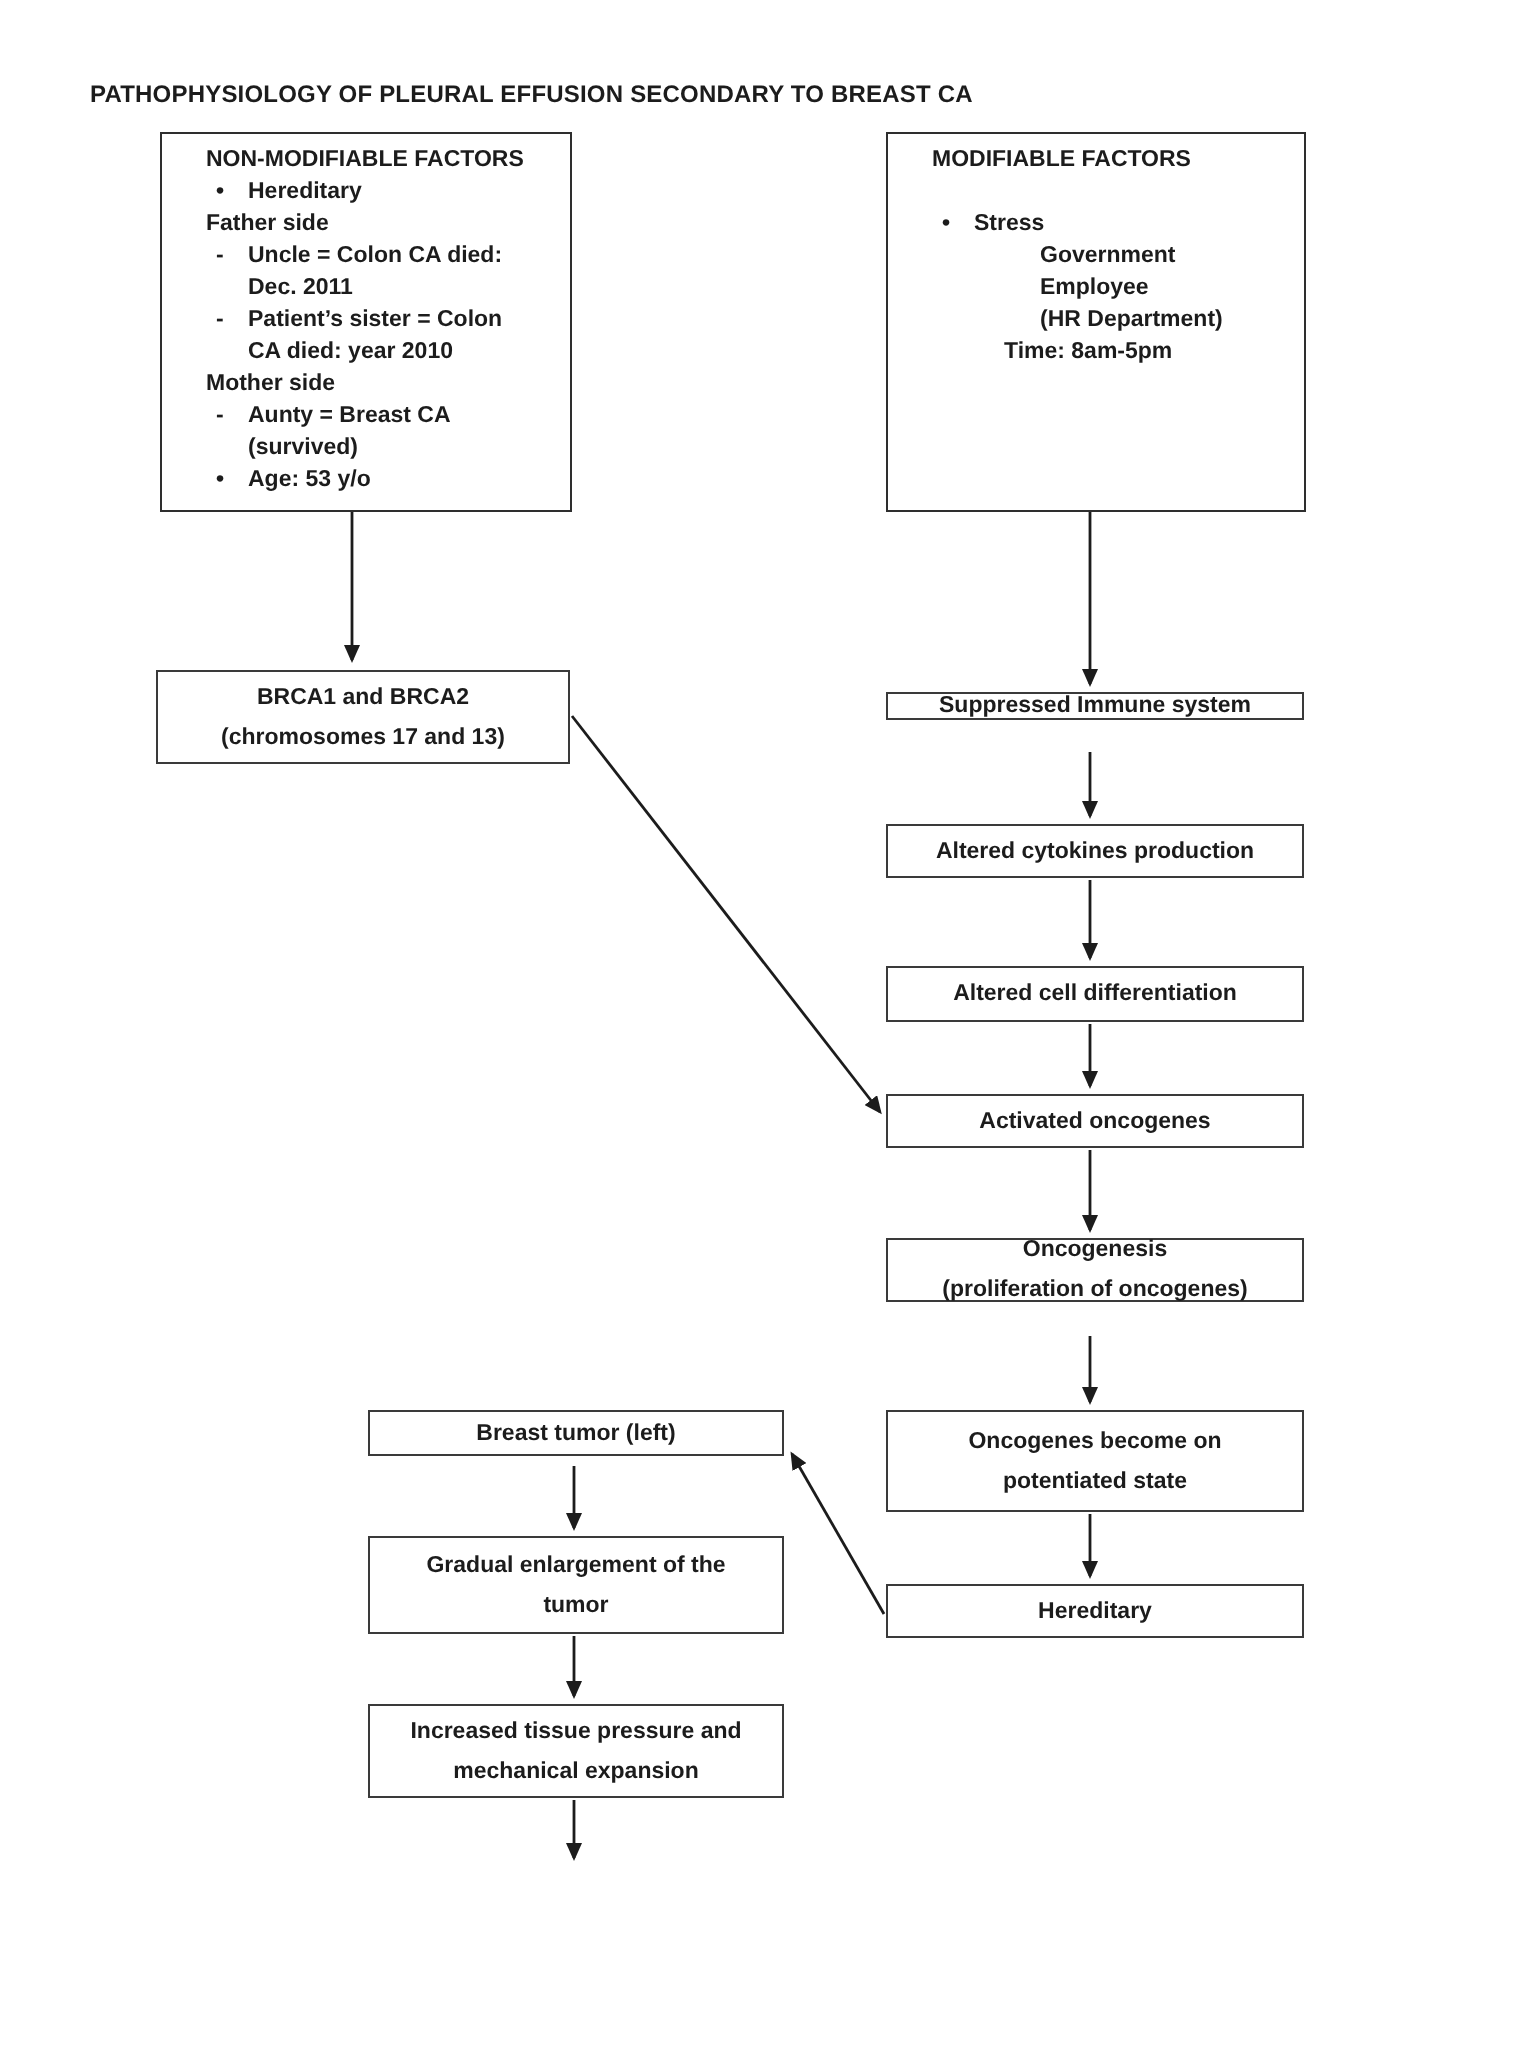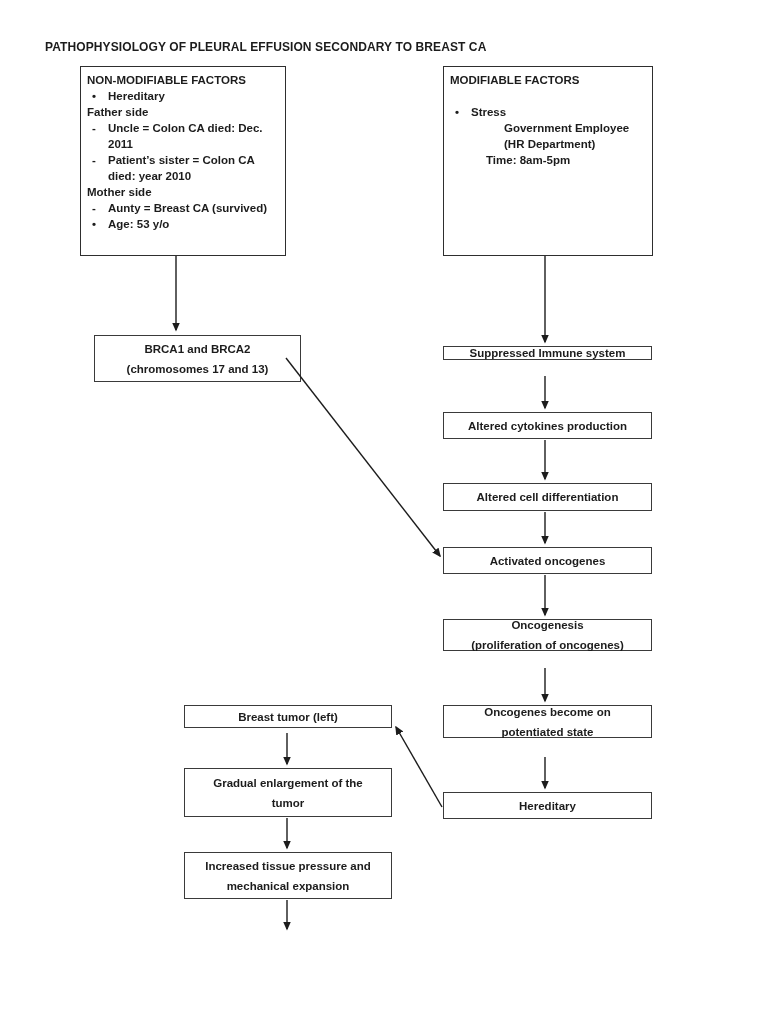--- a/index.html
+++ b/index.html
@@ -7,47 +7,47 @@
     position:relative;width:768px;height:1024px;background:#ffffff;
     font-family:"Liberation Sans",sans-serif;color:#1c1c1c;overflow:hidden;
   }
   .doc-title{
     position:absolute;left:45px;top:40px;font-size:12px;font-weight:bold;
     letter-spacing:0.1px;white-space:nowrap;
   }
   
   .factor-box{
     position:absolute;border:1.3px solid #2e2e2e;box-sizing:border-box;
-    font-size:11.5px;font-weight:bold;line-height:16px;padding:5px 4px;
+    font-size:11.5px;font-weight:bold;line-height:16px;padding:5px 20px;
     background:#fff;
   }
   .factor-box .heading{padding-left:2px;}
   .frow{display:flex;}
   .frow .marker{flex:0 0 23px;padding-left:7px;box-sizing:border-box;}
   .frow .txt{flex:1;}
   .frow.plain{padding-left:2px;}
   .spacer16{height:16px;}
   .ind-56{padding-left:56px;}
   .ind-38{padding-left:38px;}
   #box-nonmod{left:80px;top:66px;width:206px;height:190px;}
   #box-mod{left:443px;top:66px;width:210px;height:190px;}
   
   .fbox{
     position:absolute;border:1.8px solid #3a3a3a;box-sizing:border-box;
     display:flex;align-items:center;justify-content:center;text-align:center;
     font-size:11.5px;font-weight:bold;line-height:20px;white-space:pre-line;
     background:#fff;padding:1px 4px;
   }
-  #fb-brca{left:78px;top:335px;width:207px;height:47px;margin-left:16px;}
+  #fb-brca{left:78px;top:335px;width:207px;height:47px;}
   #fb-suppressed{left:443px;top:346px;width:209px;height:14px;}
   #fb-cytokines{left:443px;top:412px;width:209px;height:27px;}
   #fb-differentiation{left:443px;top:483px;width:209px;height:28px;}
   #fb-activated{left:443px;top:547px;width:209px;height:27px;}
   #fb-oncogenesis{left:443px;top:619px;width:209px;height:32px;}
-  #fb-potentiated{left:443px;top:705px;width:209px;height:33px;}
+  #fb-potentiated{left:443px;top:705px;width:209px;height:51px;}
   #fb-neoplasia{left:443px;top:792px;width:209px;height:27px;}
   #fb-breast-tumor{left:184px;top:705px;width:208px;height:23px;}
   #fb-gradual{left:184px;top:768px;width:208px;height:49px;}
   #fb-pressure{left:184px;top:852px;width:208px;height:47px;}
   .arrow-layer{position:absolute;left:0;top:0;width:768px;height:1024px;pointer-events:none;}
 </style>
 </head>
 <body>
 
 <div class="page">

